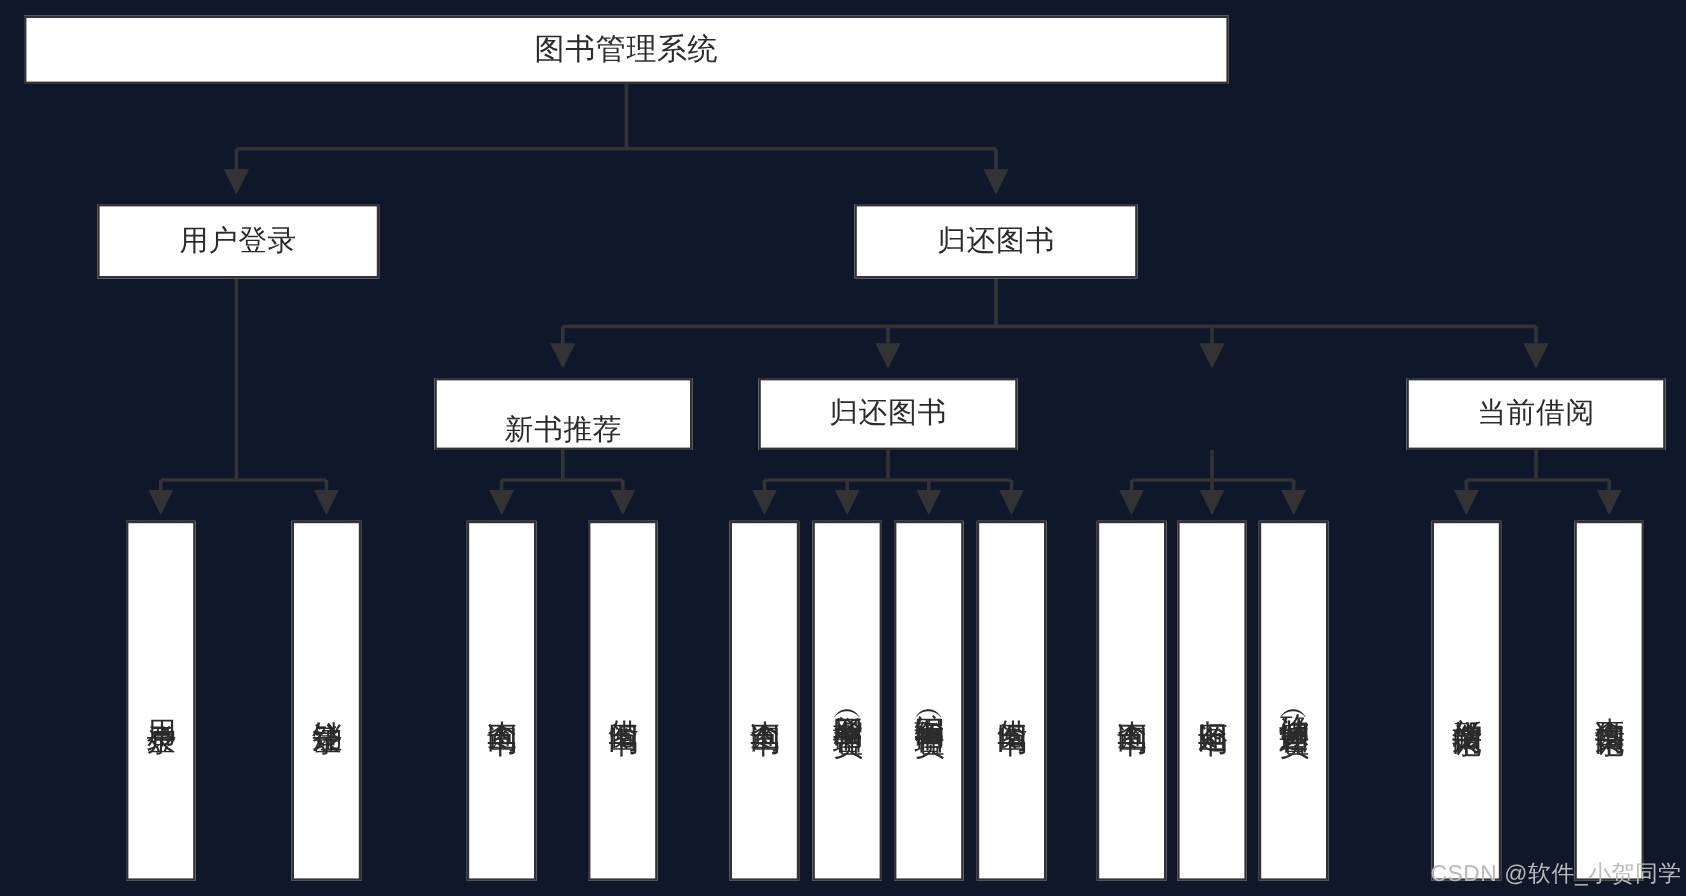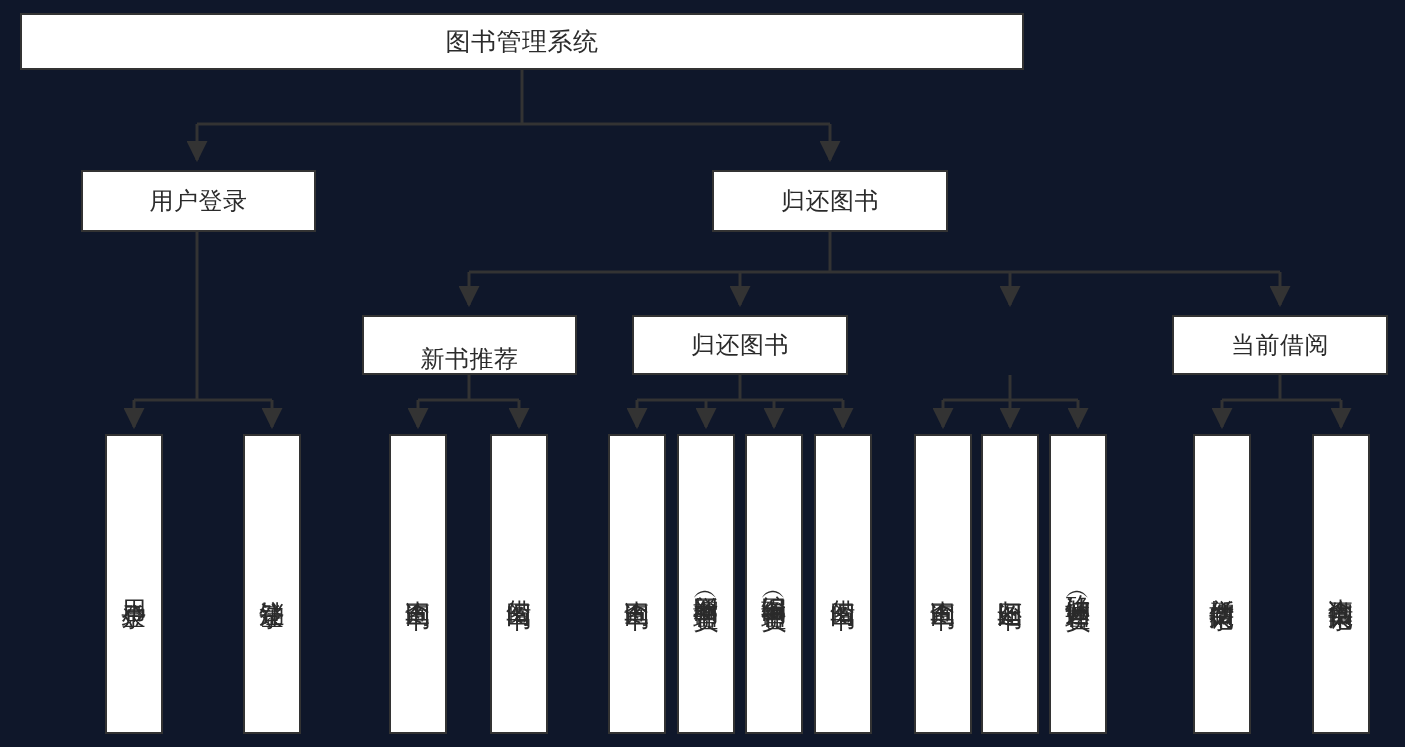--- a/index.html
+++ b/index.html
@@ -186,14 +186,15 @@
     <span class="lbl">确认归还（管理员）</span>
   </div>
 
   <div class="node vert" style="left:1193px; top:434px; width:58px; height:300px;">
     <span class="lbl">新增借阅记录</span>
   </div>
   <div class="node vert" style="left:1312px; top:434px; width:58px; height:300px;">
     <span class="lbl">查询借阅记录</span>
   </div>
 
+  <div class="watermark" style="left:1192px; top:715px;">CSDN @软件_小贺同学</div>
 
 </div>
 
 </body></html>

